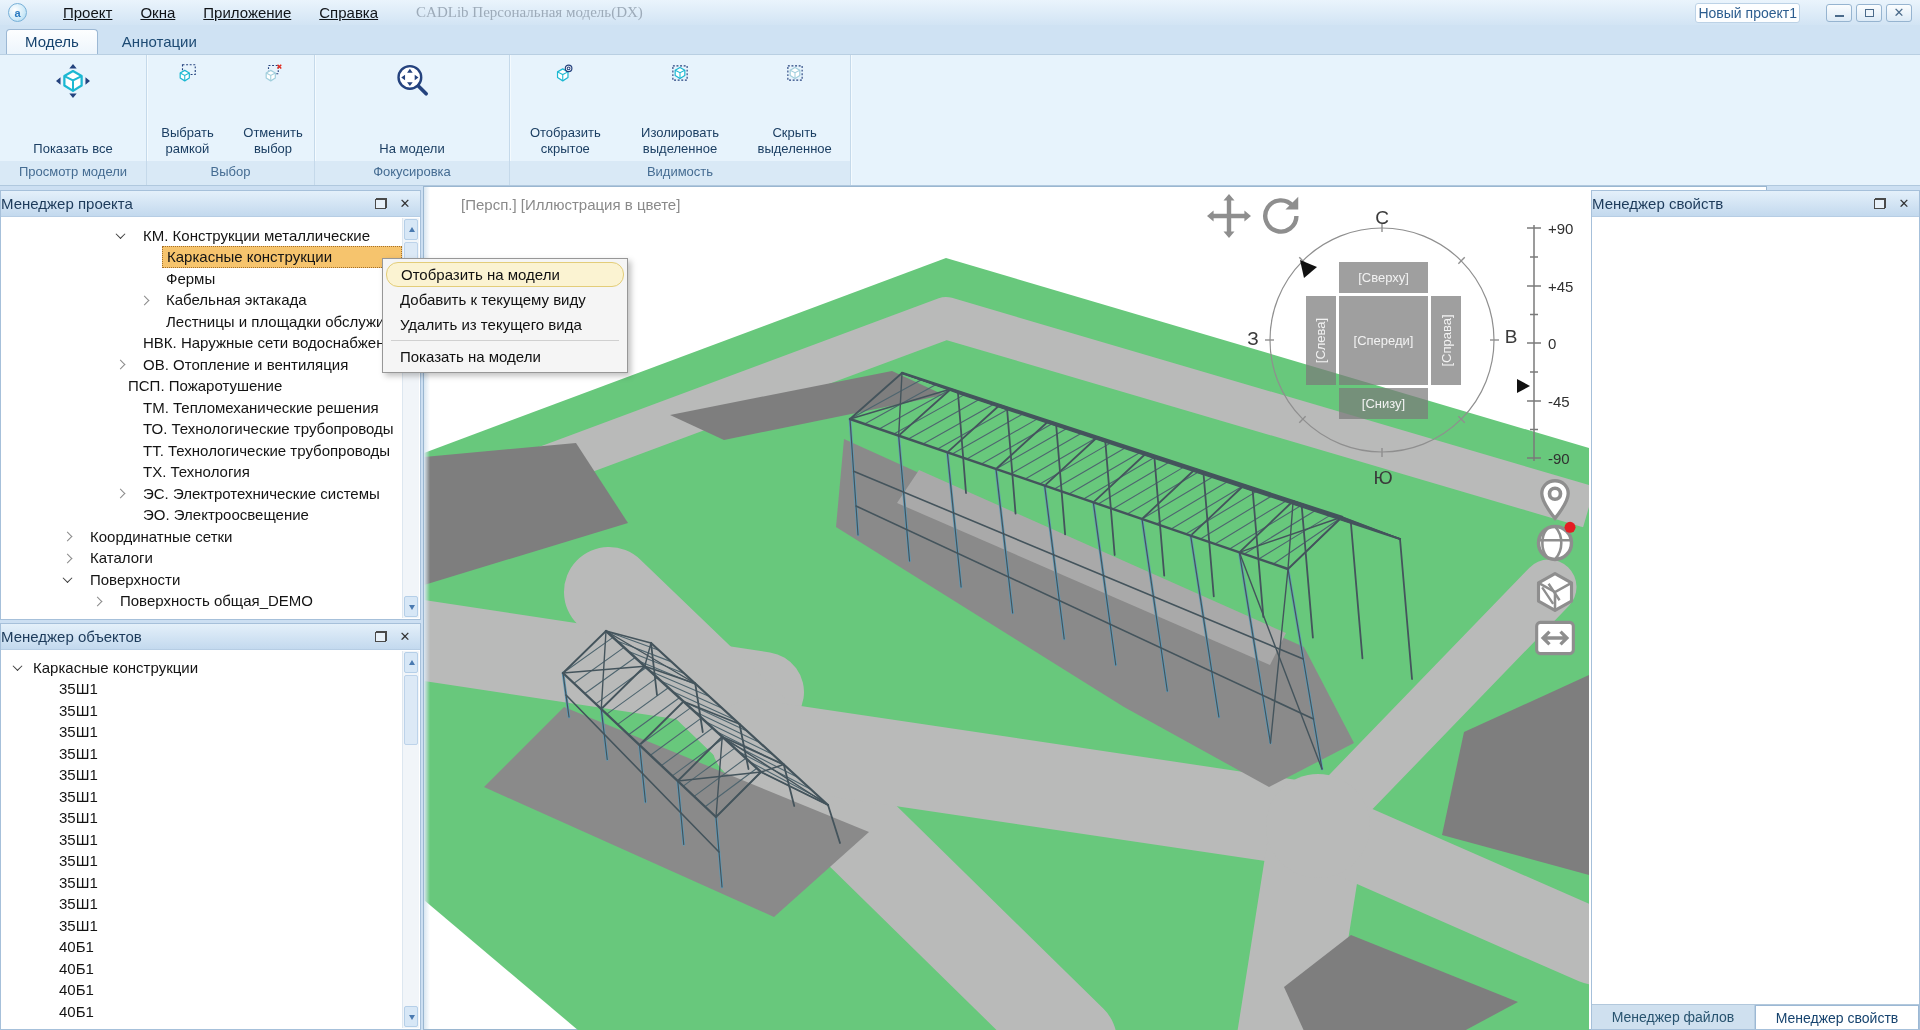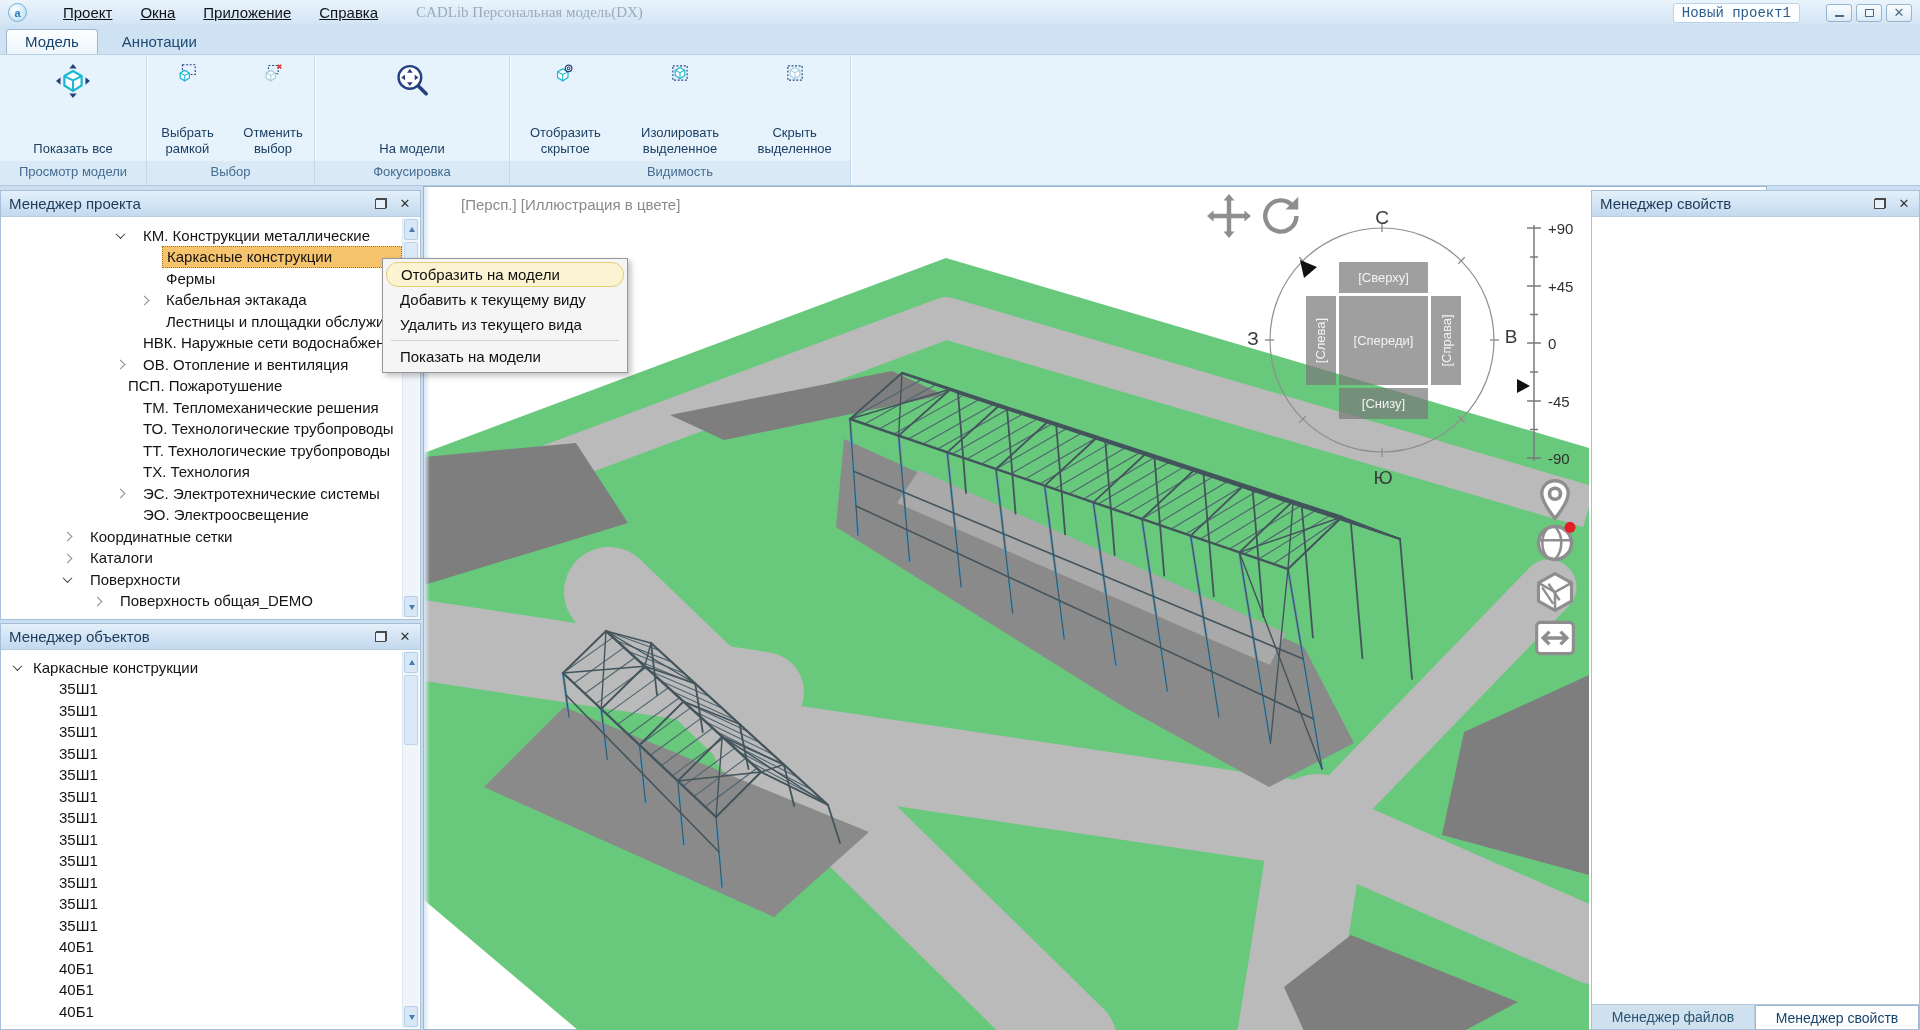--- a/index.html
+++ b/index.html
@@ -11,21 +11,21 @@
     background:linear-gradient(#eaf4fc,#d2e4f4); display:flex; align-items:center; }
   #logo { width:19px; height:19px; border-radius:50%; margin-left:8px;
     background:radial-gradient(circle at 35% 35%, #ffffff, #cfeaf8 60%, #9fd2ee);
     border:1px solid #79b1d8; color:#2a7ac0; font-size:11px; font-weight:bold;
     display:flex; align-items:center; justify-content:center; }
   #menu-items { display:flex; list-style:none; margin-left:22px; }
   #menu-items li { padding:0 14px; font-size:15px; color:#101418; line-height:25px; cursor:default;text-decoration:underline; }
   #app-title { margin-left:24px; font-size:15px; color:#9dabb9;font-family:Liberation Serif, serif; }
   #menubar-right { margin-left:auto; display:flex; align-items:center; margin-right:8px; }
   #project-button { background:#fdfeff; border:1px solid #bcd2e6; border-radius:3px;
-    color:#2c5d8f; font-size:14px; padding:1px 8px; margin-right:22px; height:20px; line-height:17px;font-family:Liberation Mono, monospace; }
+    color:#2c5d8f; font-size:14px; padding:1px 2px; margin-right:22px; height:20px; line-height:17px; }
   .winbtn { width:26px; height:18px; margin-left:4px; border:1px solid #96b4d0; border-radius:3px;
     background:linear-gradient(#fbfdfe,#dceaf6); color:#4a6a8a; font-size:12px;
     display:flex; align-items:center; justify-content:center; position:relative; }
   .glyph-min { width:9px; height:2px; background:#4a6a8a; margin-top:6px; }
   .glyph-restore { width:9px; height:8px; position:relative; }
   .glyph-restore::before { content:""; position:absolute; right:0; top:0; width:7px; height:6px; border:1.2px solid #4a6a8a; }
   .glyph-restore::after { content:""; position:absolute; left:0; bottom:0; width:7px; height:6px; border:1.2px solid #4a6a8a; background:#eef5fb; }
   .glyph-close { font-size:13px; line-height:13px; }
 
   
@@ -40,21 +40,21 @@
   .rgroup-label { position:absolute; bottom:0; left:0; right:0; height:24px; text-align:center;
     font-size:13px; color:#456c92; line-height:22px; background:#d9e9f6; }
   .rbuttons { position:absolute; top:4px; left:0; right:0; height:100px; display:flex; justify-content:center; gap:4px; }
   .rbtn { display:flex; flex-direction:column; align-items:center; padding:2px 4px; border-radius:3px;gap:40px; }
   .rbtn svg { width:36px; height:36px; margin-top:3px; }
   .rbtn .rlabel { font-size:13px; color:#1c3f63; text-align:center; line-height:16px; margin-top:3px; max-width:104px; }
 
   
   .panel { position:absolute; background:#ffffff; border:1px solid #a6c0da; }
   .ptitle { height:26px; background:linear-gradient(#e4f0fa,#c3d9ee); border-bottom:1px solid #b6cde4;
-    display:flex; align-items:center; font-size:15px; color:#1c3a5a; padding-left:8px; }
+    display:flex; align-items:center; font-size:15px; color:#1c3a5a; padding-left:0; }
   .ptitle .sp { flex:1; }
   .ticon { width:18px; height:16px; margin-right:6px; display:flex; align-items:center; justify-content:center; color:#3a3a3a; }
   .float-glyph { width:12px; height:11px; position:relative; }
   .float-glyph::before { content:""; position:absolute; right:0; top:0; width:9px; height:8px; border:1.3px solid #4a4a4a; }
   .float-glyph::after { content:""; position:absolute; left:0; bottom:0; width:9px; height:8px; border:1.3px solid #4a4a4a; background:#e8f1f9; }
   .close-glyph { font-size:13px; color:#333; }
 
   .treearea { position:absolute; left:1px; right:18px; top:27px; bottom:1px; overflow:hidden; background:#fff; }
   .trow { height:21.5px; display:flex; align-items:center; white-space:nowrap; font-size:15px; color:#141414; position:relative; }
   .chev { display:inline-block; width:7px; height:7px; border-right:1.7px solid #3c3c3c; border-bottom:1.7px solid #3c3c3c; flex:none; }

